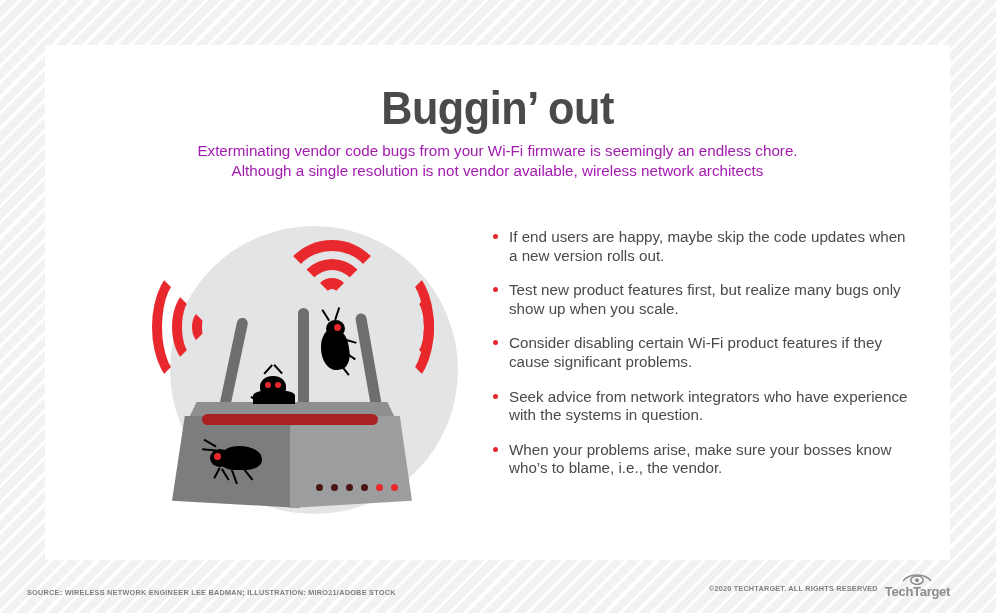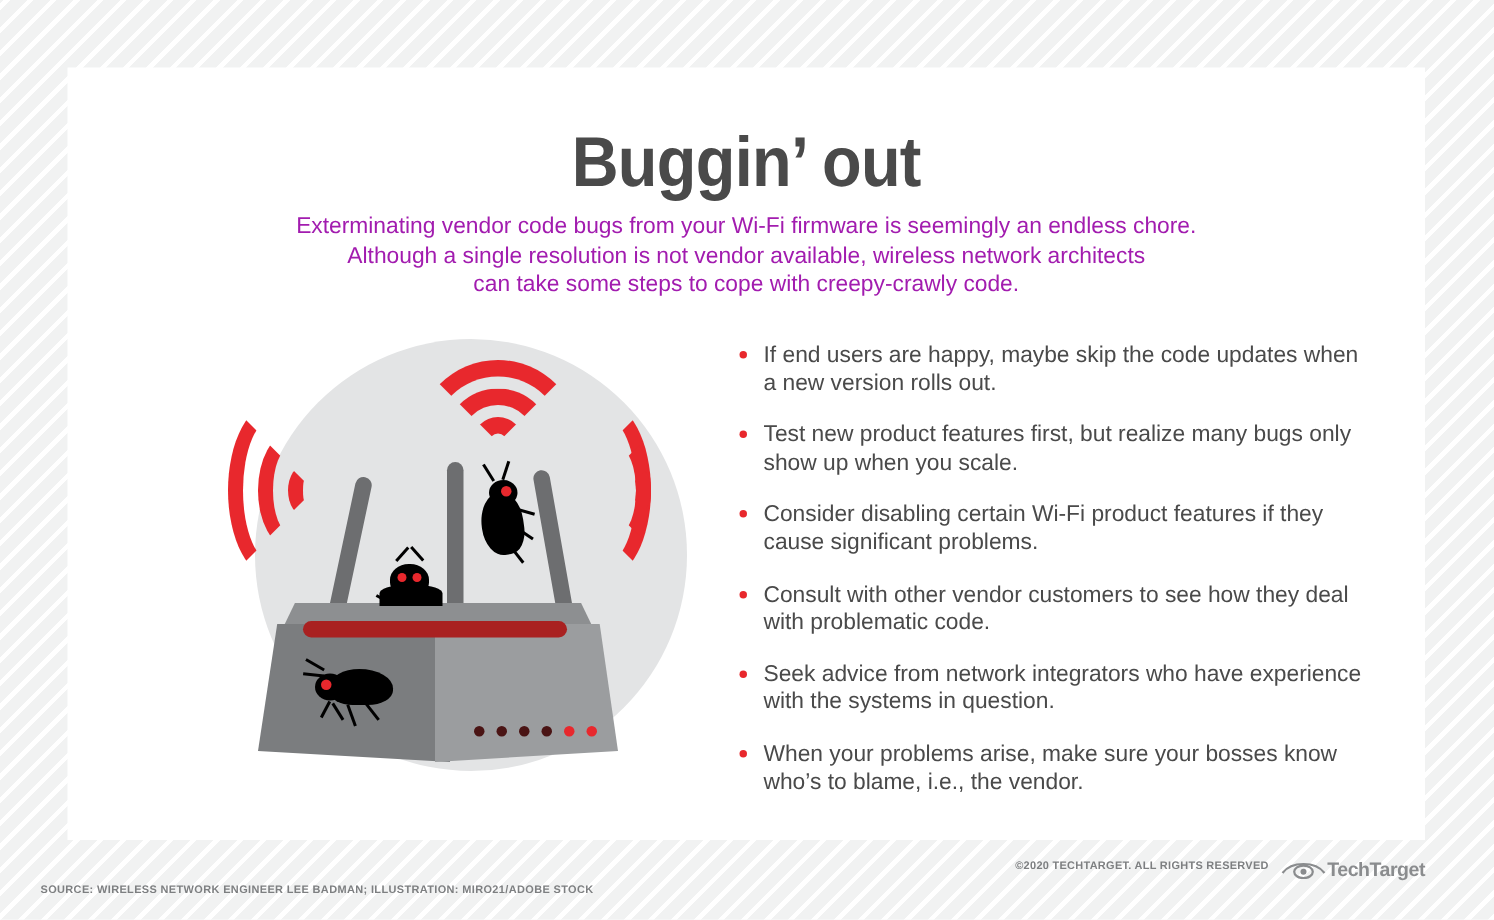--- a/index.html
+++ b/index.html
@@ -213,40 +213,39 @@
     gap: 7px;
   }
   .copyright {
     font-size: 7.3px;
     font-weight: bold;
     letter-spacing: 0.2px;
     color: #7d7f81;
     padding-bottom: 5px;
     text-transform: uppercase;
   }
-  .tt-logo { display: flex; flex-direction: row; align-items: center; }
+  .tt-logo { display: flex; flex-direction: column; align-items: center; }
   .tt-word {
     font-size: 13px;
     font-weight: bold;
     color: #8a8c8e;
     letter-spacing: -0.3px;
     line-height: 13px;
   }
 </style>
 </head>
 <body>
 
 <div class="card">
 
   <div class="title">Buggin’ out</div>
 
   <div class="subtitle">
     <span>Exterminating vendor code bugs from your Wi-Fi firmware is seemingly an endless chore.</span>
     <span>Although a single resolution is not vendor available, wireless network architects</span>
-    <span>can take some steps to cope with creepy-crawly code.</span>
   </div>
 
   <div class="illo">
     <div class="illo-circle"></div>
 
     <div class="wifi">
       <i class="a1"></i>
         <i class="a2"></i>
         <i class="a3"></i>
     </div>
@@ -324,24 +323,20 @@
     <div class="bullet">
       <span class="dot"></span>
       <span>Test new product features first, but realize many bugs only show up when you scale.</span>
     </div>
     <div class="bullet">
       <span class="dot"></span>
       <span>Consider disabling certain Wi-Fi product features if they cause significant problems.</span>
     </div>
     <div class="bullet">
       <span class="dot"></span>
-      <span>Consult with other vendor customers to see how they deal with problematic code.</span>
-    </div>
-    <div class="bullet">
-      <span class="dot"></span>
       <span>Seek advice from network integrators who have experience with the systems in question.</span>
     </div>
     <div class="bullet">
       <span class="dot"></span>
       <span>When your problems arise, make sure your bosses know who’s to blame, i.e., the vendor.</span>
     </div>
   </div>
 
 </div>
 

